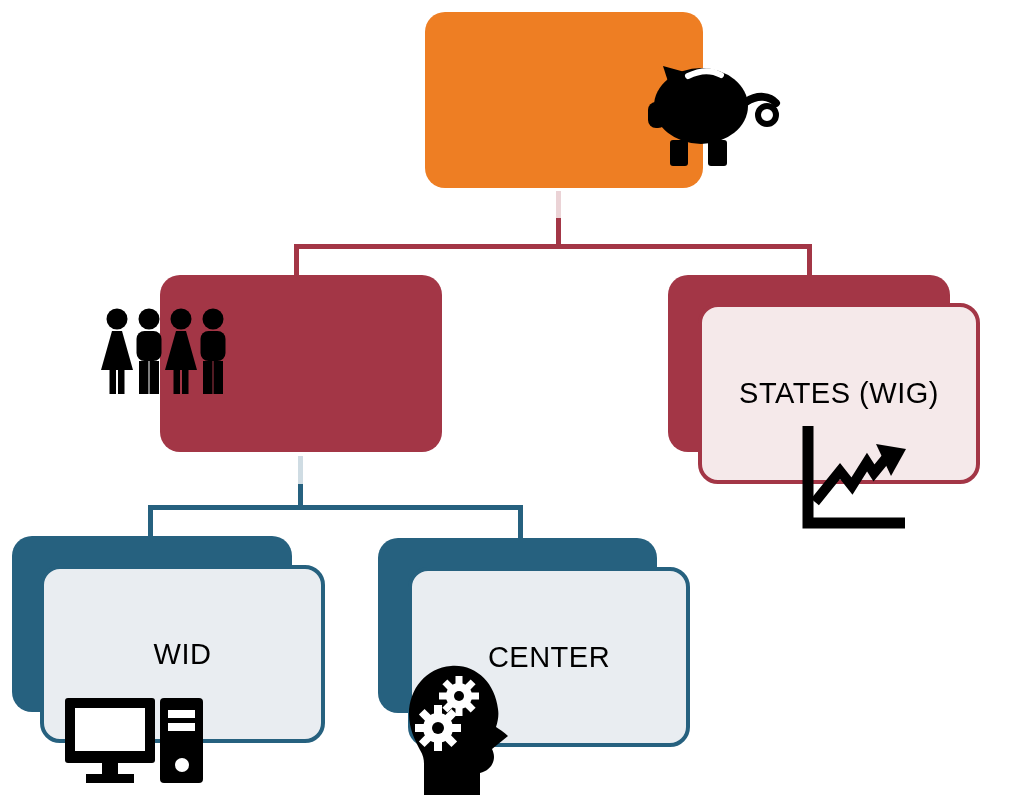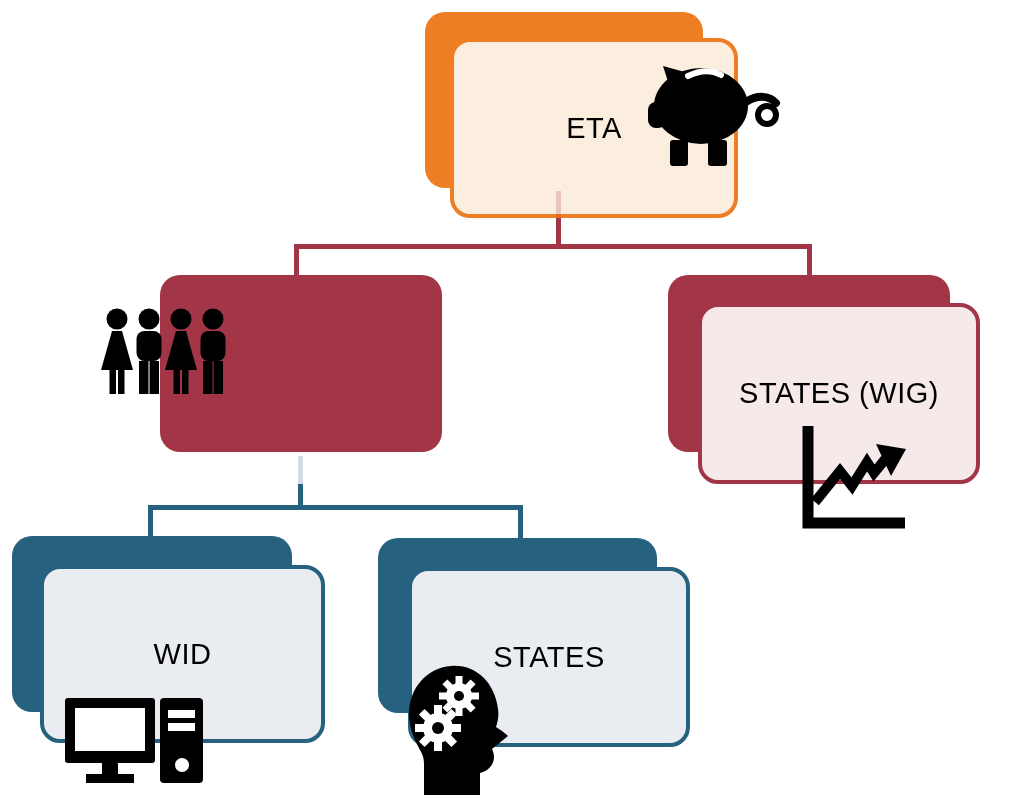--- a/index.html
+++ b/index.html
@@ -44,23 +44,20 @@
   <div class="conn red" style="left:294px;top:244px;width:5px;height:34px;"></div>
   <div class="conn red" style="left:807px;top:244px;width:5px;height:34px;"></div>
 
   <div class="conn blue" style="left:298px;top:484px;width:5px;height:26px;"></div>
   <div class="conn blue" style="left:148px;top:505px;width:375px;height:5px;"></div>
   <div class="conn blue" style="left:148px;top:505px;width:5px;height:33px;"></div>
   <div class="conn blue" style="left:518px;top:505px;width:5px;height:37px;"></div>
 
   <div class="node orange" style="left:425px;top:12px;width:313px;height:206px;">
     <div class="back" style="left:0;top:0;width:278px;height:176px;"></div>
-    <div class="front" style="left:25px;top:26px;width:288px;height:180px;">
-      <span class="label">ETA</span>
-    </div>
     <svg class="icon" style="left:223px;top:46px;" width="134" height="110" viewBox="0 0 134 110">
       <polygon points="15,8 44,16 24,36" fill="#000"></polygon>
       <ellipse cx="53" cy="48" rx="47" ry="38" fill="#000"></ellipse>
       <rect x="0" y="44" width="18" height="26" rx="8" fill="#000"></rect>
       <rect x="22" y="82" width="18" height="26" rx="3" fill="#000"></rect>
       <rect x="60" y="82" width="19" height="26" rx="3" fill="#000"></rect>
       <path d="M98,44 C110,36 122,38 128,45" stroke="#000" stroke-width="8" fill="none" stroke-linecap="round"></path>
       <circle cx="119" cy="57" r="9" stroke="#000" stroke-width="6" fill="none"></circle>
       <path d="M40,18 C52,12 64,12 73,17" stroke="#fff" stroke-width="6" fill="none" stroke-linecap="round"></path>
     </svg>
@@ -119,21 +116,21 @@
     <svg class="icon" style="left:127px;top:149px;" width="112" height="108" viewBox="0 0 112 108">
       <path d="M13,2 L13,99 L110,99" stroke="#000" stroke-width="11" fill="none"></path>
       <polyline points="20,78 45,47 57,62 72,38 79,49 92,33" stroke="#000" stroke-width="10" fill="none"></polyline>
       <polygon points="81,20 111,25 96,52" fill="#000"></polygon>
     </svg>
   </div>
 
   <div class="node blue-theme" style="left:378px;top:538px;width:312px;height:209px;">
     <div class="back" style="left:0;top:0;width:279px;height:175px;"></div>
     <div class="front" style="left:30px;top:29px;width:282px;height:180px;">
-      <span class="label">STATES</span>
+      <span class="label">CENTER</span>
     </div>
     <svg class="icon" style="left:24px;top:124px;" width="112" height="133" viewBox="0 0 112 133">
       <path d="M49,4 C24,6 7,27 7,52 C7,67 13,78 18,88 C21,93 22,97 22,102 L22,133 L78,133 L78,111
                C87,109 92,102 92,95 C92,92 91,89 90,87 L106,74 C102,70 97,67 94,65
                C96,59 97,53 96,47 C93,21 74,2 49,4 Z" fill="#000"></path>
 
       <g transform="translate(57,34)">
         <g fill="#fff">
           <rect x="-3.5" y="-20" width="7" height="9"></rect>
           <rect x="-3.5" y="-20" width="7" height="9" transform="rotate(45)"></rect>

